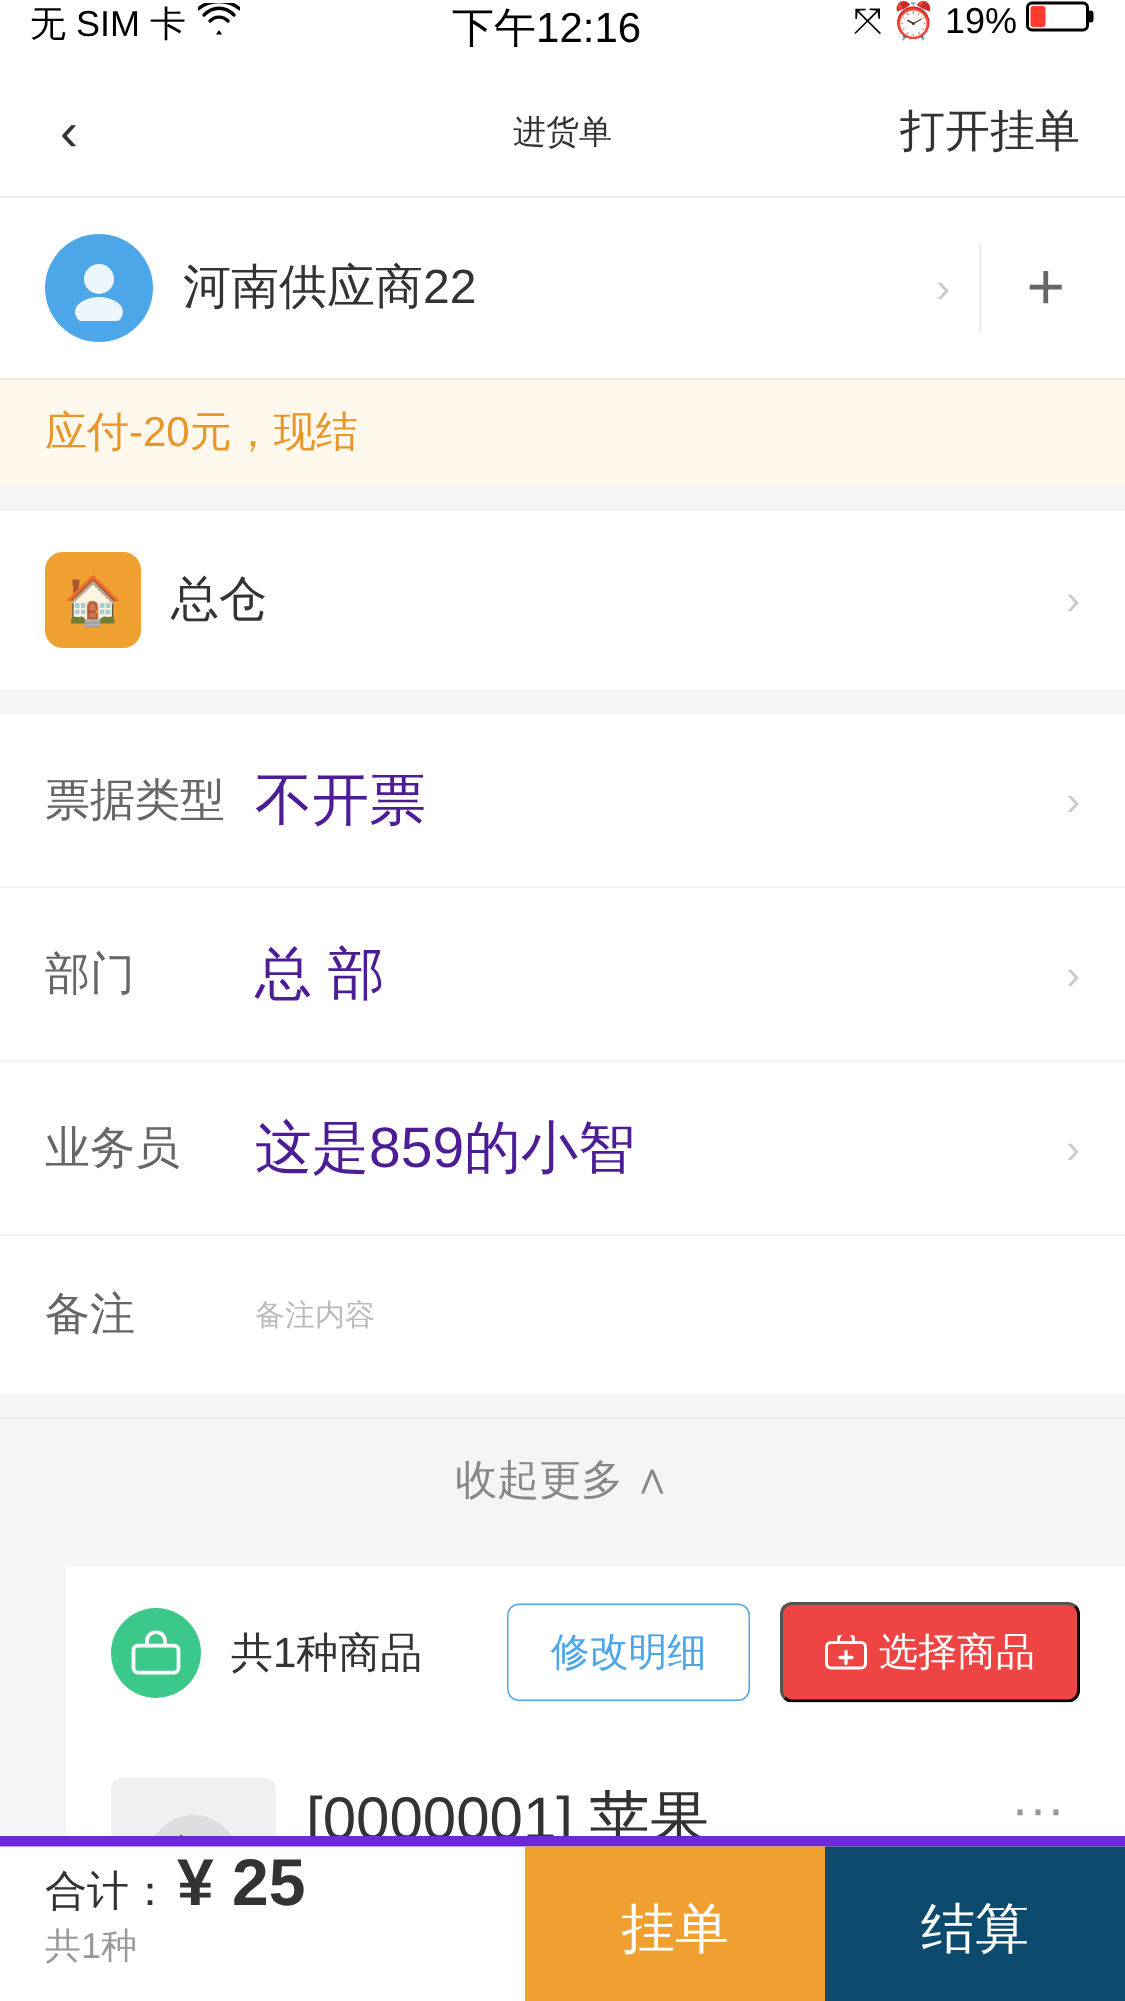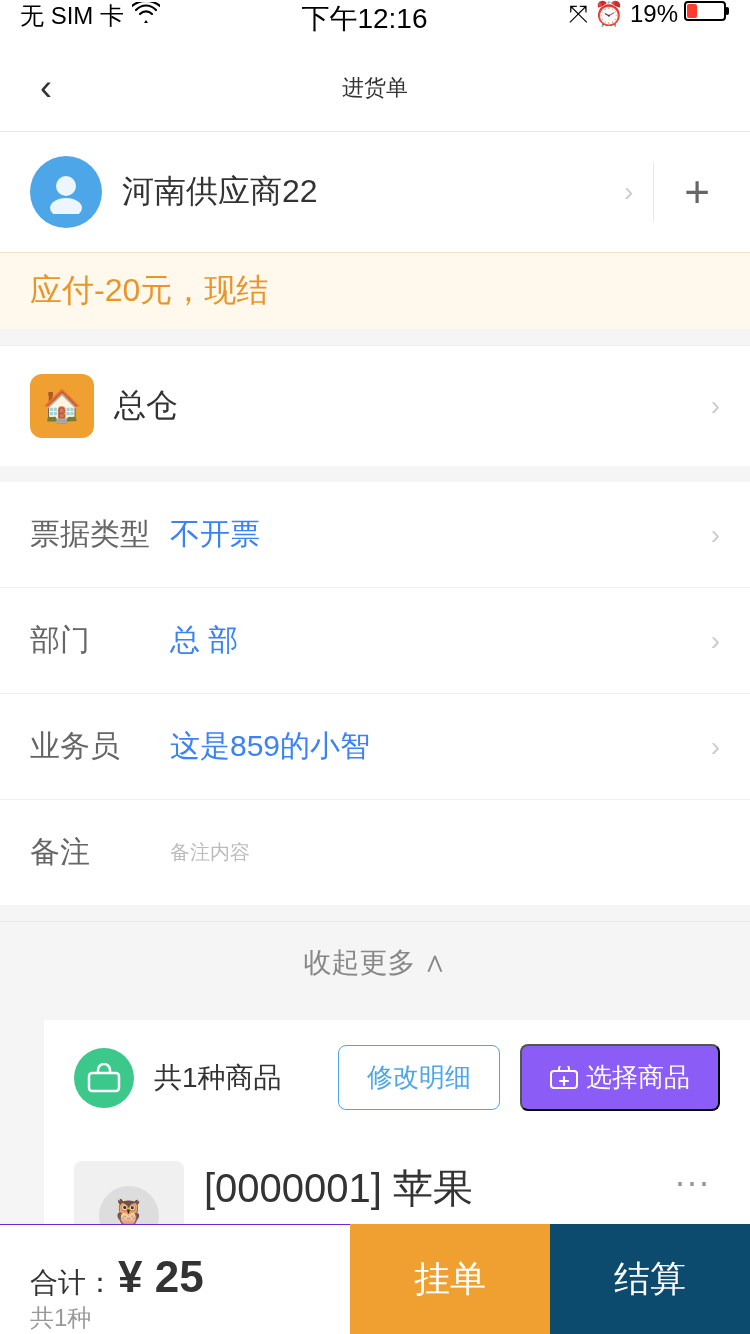--- a/index.html
+++ b/index.html
@@ -103,21 +103,21 @@
     .plus-icon {
       font-size: 44px;
       color: #666;
       padding: 0 10px;
     }
 
     
     .notice-bar {
       background: #fff8ec;
       padding: 16px 30px;
-      font-size: 32px;
+      font-size: 28px;
       color: #e8952a;
       border-top: 1px solid #f0e6d0;
     }
 
     
     .warehouse-row {
       display: flex;
       align-items: center;
       padding: 28px 30px;
       background: #fff;
@@ -150,22 +150,22 @@
       border-bottom: 1px solid #f0f0f0;
     }
     .form-label {
       font-size: 30px;
       color: #666;
       width: 120px;
       flex-shrink: 0;
     }
     .form-value {
       flex: 1;
-      font-size: 30px;
-      color: #3b82f6;
+      font-size: 38px;
+      color: #4c1d95;
       padding-left: 20px;
     }
     .form-placeholder {
       flex: 1;
       font-size: 20px;
       color: #bbb;
       padding-left: 20px;
     }
 
     
@@ -206,21 +206,21 @@
       border: 1.5px solid #4da6e8;
       color: #4da6e8;
       background: #fff;
       padding: 14px 28px;
       font-size: 26px;
       border-radius: 8px;
       cursor: pointer;
       text-align: right;
     }
     .btn-select {
-      background: #8b5cf6;
+      background: #ef4444;
       color: #fff;
       padding: 14px 28px;
       font-size: 26px;
       border-radius: 8px;
       cursor: pointer;
       display: flex;
       align-items: center;
       gap: 8px;
     }
 
@@ -264,23 +264,23 @@
     }
 
     
     .bottom-bar {
       position: fixed;
       bottom: 0;
       left: 0;
       width: 750px;
       height: 110px;
       display: flex;
-      align-items: flex-end;
-      background: #fff;
-      border-top: 1px solid #6d28d9;
+      align-items: flex-start;
+      background: #fff;
+      border-top: 7px solid #6d28d9;
     }
     .total-section {
       flex: 1;
       padding: 0 30px;
     }
     .total-amount {
       font-size: 44px;
       font-weight: bold;
       color: #333;
     }
@@ -337,20 +337,21 @@
         <rect x="41" y="7" width="4" height="8" rx="2" fill="#000"></rect>
         <rect x="3" y="4" width="10" height="14" rx="2" fill="#ff3b30"></rect>
       </svg>
     </span>
   </div>
 </div>
 
 <div class="nav-bar">
   <span class="nav-back">‹</span>
   <span class="nav-title">进货单</span>
+  <span class="nav-action">打开挂单</span>
 </div>
 
 <div class="section" style="margin-bottom:0;">
   <div class="supplier-row">
     <div class="supplier-avatar">
       <svg width="44" height="44" viewBox="0 0 44 44" fill="none">
         <circle cx="22" cy="16" r="10" fill="#fff" opacity="0.9"></circle>
         <ellipse cx="22" cy="38" rx="16" ry="10" fill="#fff" opacity="0.9"></ellipse>
       </svg>
     </div>

